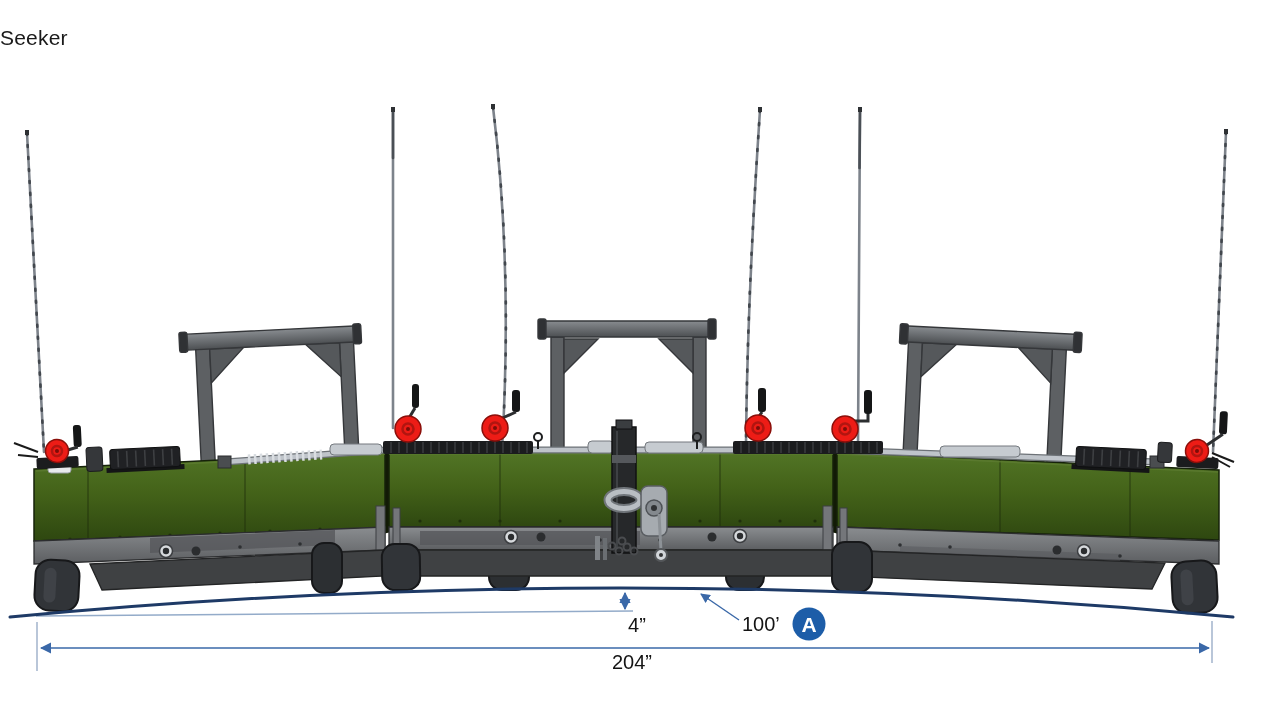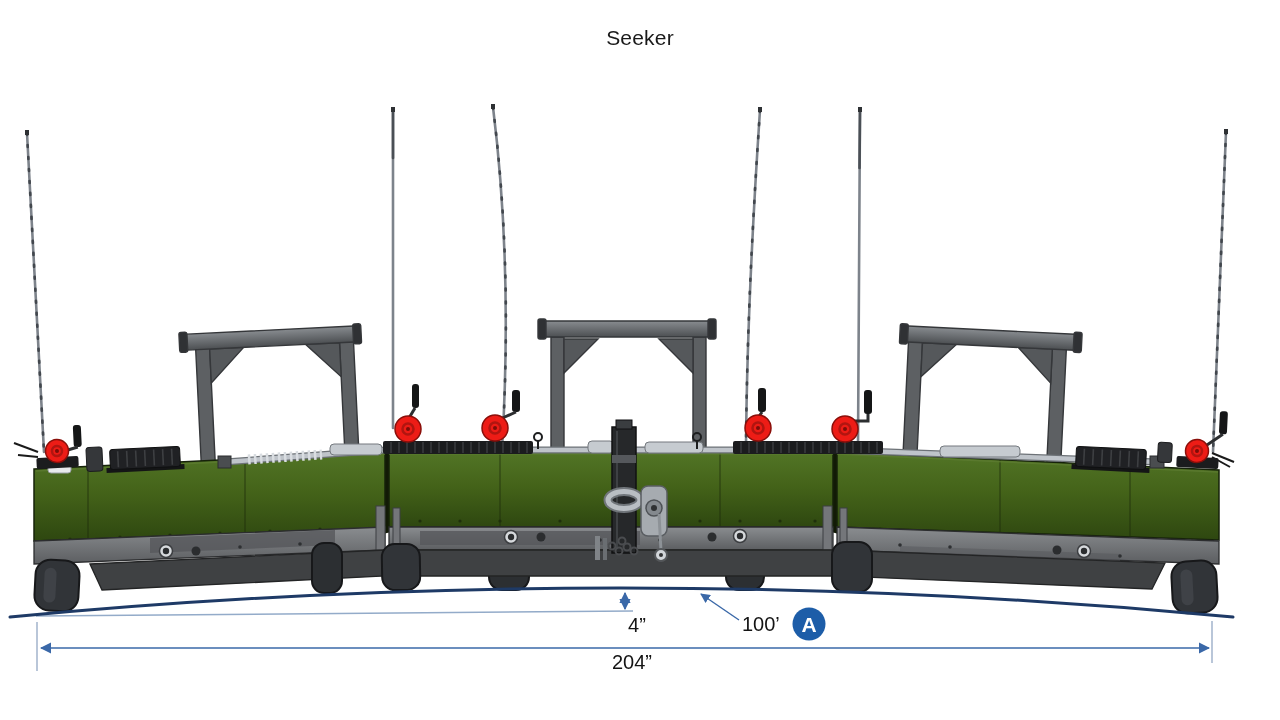--- a/index.html
+++ b/index.html
@@ -1,18 +1,18 @@
 <!DOCTYPE html>
 <html><head>
 <meta charset="utf-8">
 <style>
   html,body{margin:0;padding:0;background:#ffffff;}
   .stage{position:relative;width:1280px;height:720px;background:#fff;overflow:hidden;
          font-family:"Liberation Sans", sans-serif;}
-  .title{position:absolute;top:26px;left:0;right:0;text-align:center;
+  .title{position:absolute;top:26px;left:0;right:0;text-align:left;
          font-size:21px;color:#1a1a1a;letter-spacing:.2px;}
   svg{position:absolute;top:0;left:0;}
   text{font-family:"Liberation Sans", sans-serif;}
   .dim-label{font-size:20px;fill:#141414;}
   .badge-label{font-size:21px;font-weight:bold;fill:#ffffff;}
 </style>
 </head>
 <body>
 
 <div class="stage">

